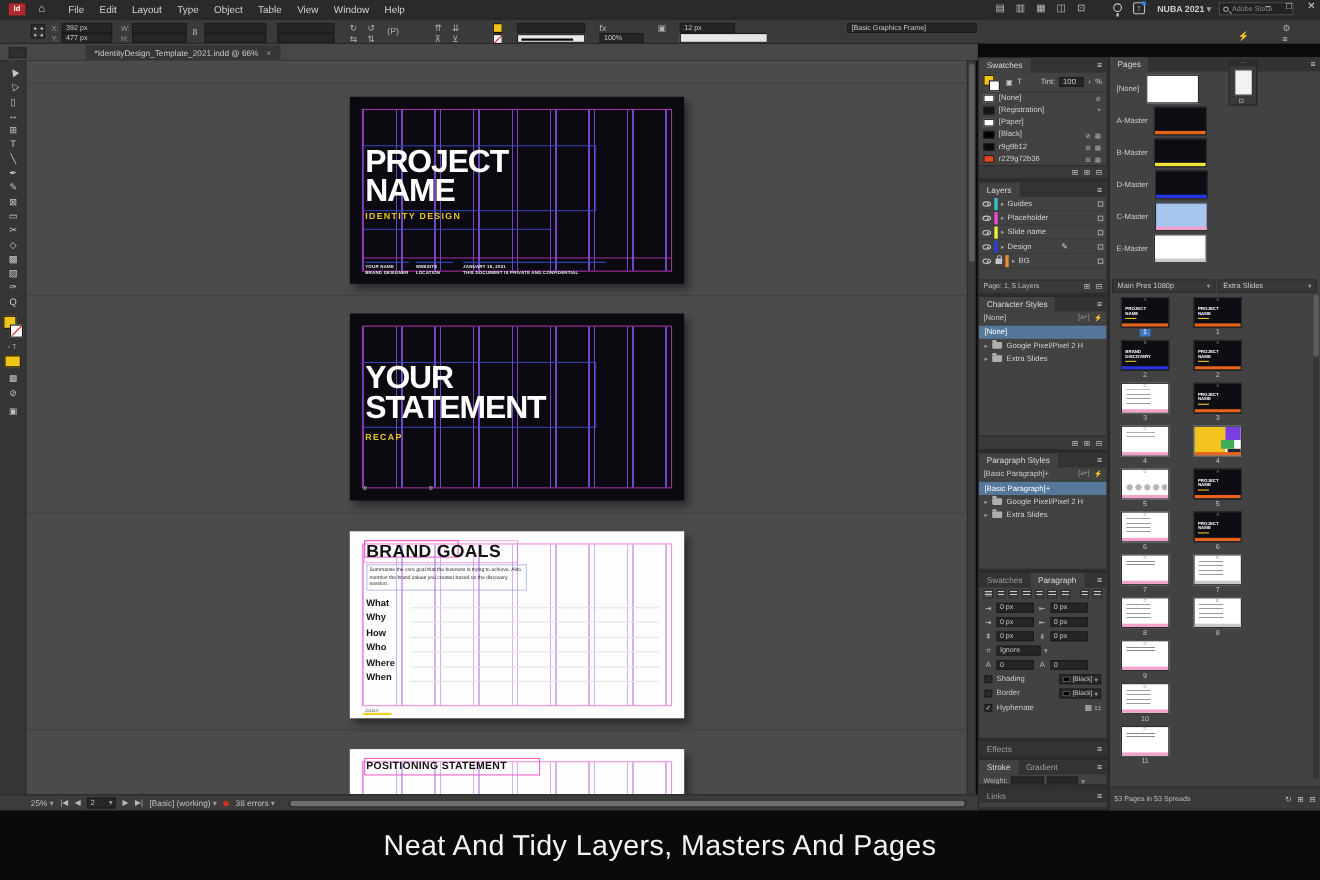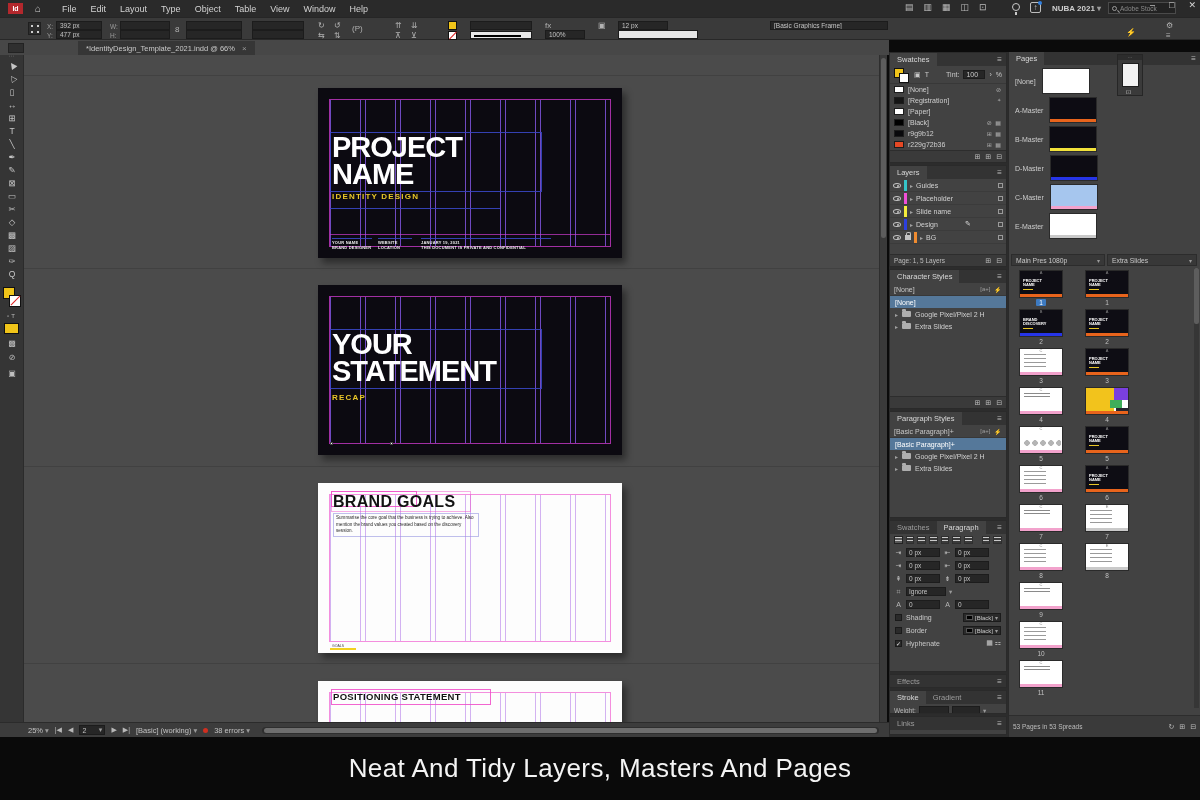--- a/index.html
+++ b/index.html
@@ -382,20 +382,29 @@
     <div class="handle" style="left:72px;bottom:10px;"></div>
   </div>
 
   <div class="slide light" style="top:428px;">
     <div class="cols"></div>
     <div class="margin"></div>
     <div class="pframe" style="left:13px;top:8px;width:86px;height:16px;"></div>
     <div class="pframe" style="left:13px;top:8px;width:140px;height:21px;border-color:rgba(240,74,200,.45);"></div>
     <div class="s3title">BRAND GOALS</div>
     <div class="s3body">Summarise the core goal that the business is trying to achieve. Also mention the brand values you created based on the discovery session.</div>
+    <div id="s3list">
+
+    <div class="s3item"><span>What</span><i></i></div>
+        <div class="s3item"><span>Why</span><i></i></div>
+        <div class="s3item"><span>How</span><i></i></div>
+        <div class="s3item"><span>Who</span><i></i></div>
+        <div class="s3item"><span>Where</span><i></i></div>
+        <div class="s3item"><span>When</span><i></i></div>
+      </div>
     <div class="s3note">GOALS</div>
     <div class="s3yellow"></div>
   </div>
 
   <div class="slide light" style="top:626px;">
     <div class="cols"></div>
     <div class="margin"></div>
     <div class="pframe" style="left:13px;top:8px;width:160px;height:16px;"></div>
     <div class="s3title" style="font-size:9.5px;">POSITIONING STATEMENT</div>
   </div>

